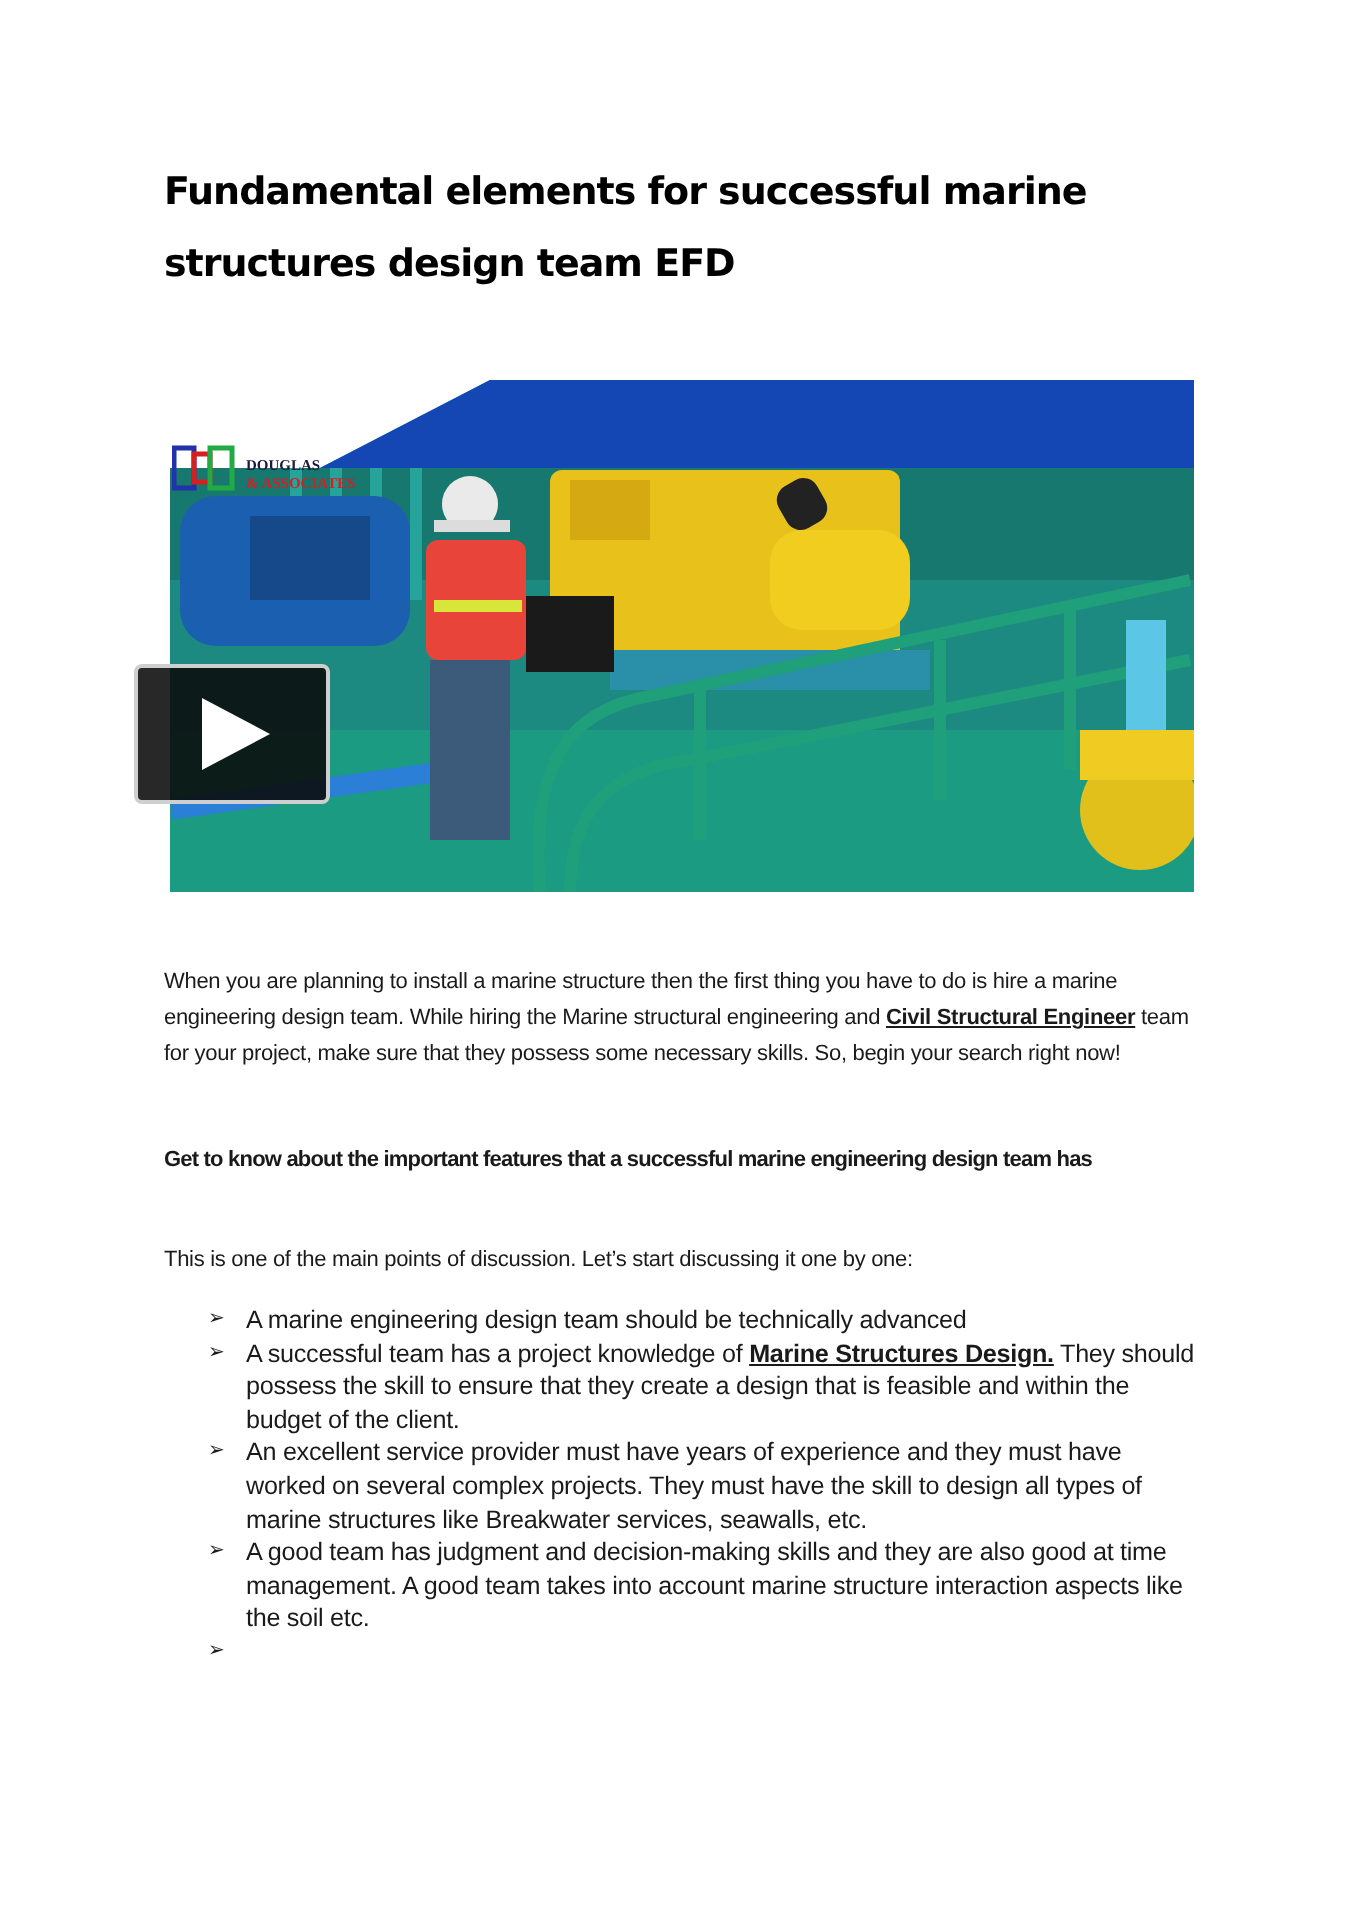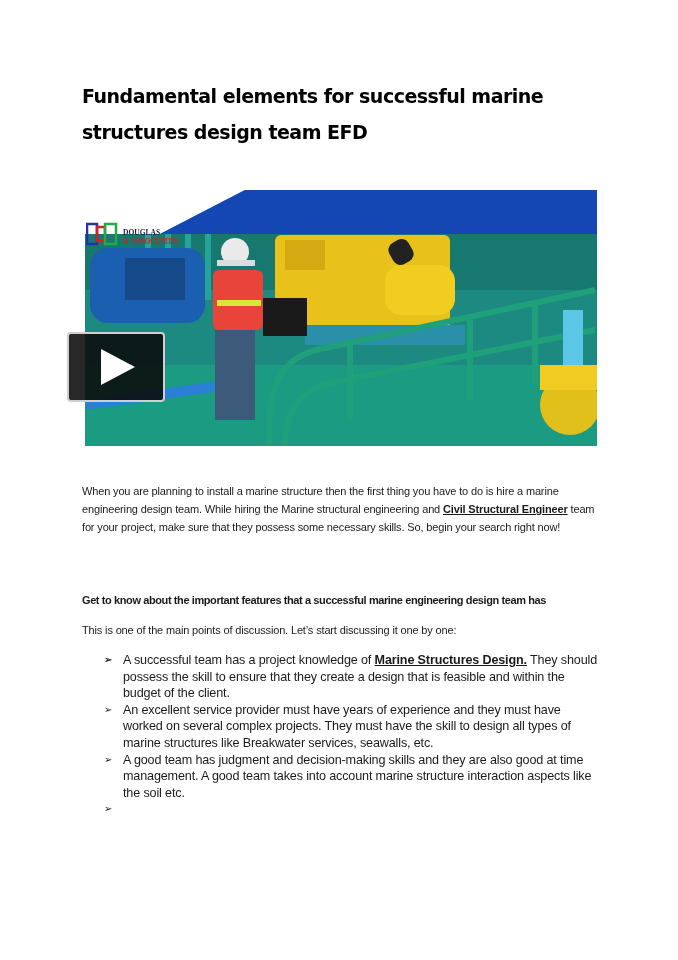--- a/index.html
+++ b/index.html
@@ -36,21 +36,21 @@
       position: absolute; left: 67px; top: 332px; width: 98px; height: 70px;
       background: rgba(10,10,10,0.88); border: 2px solid #cfcfcf; border-radius: 4px;
       box-sizing: border-box; cursor: pointer;
     }
     .play-btn svg { position: absolute; left: 30px; top: 14px; }
     .para {
       position: absolute; left: 82px; width: 520px; font-size: 11px; line-height: 18.2px;
       margin: 0; letter-spacing: -0.15px; color: #1a1a1a;
     }
     .para a, .bullets a { color: #1a1a1a; font-weight: bold; text-decoration: underline; }
-    .subhead { font-weight: bold; letter-spacing: -0.4px; margin-top: 20px; }
+    .subhead { font-weight: bold; letter-spacing: -0.4px; }
     .bullets {
       position: absolute; left: 104px; top: 652px; width: 496px; margin: 0; padding: 0;
       list-style: none; font-size: 12.6px; line-height: 16.6px; letter-spacing: -0.15px; color: #1a1a1a;
     }
     .bullets li { position: relative; padding-left: 19px; margin: 0; }
     .bullets li .arrow { position: absolute; left: 0; top: 0; font-size: 10px; }
   </style>
 </head>
 <body>
 
@@ -117,18 +117,18 @@
   </svg>
 </div>
 
 <p class="para" style="top:482px;"><span>When you are planning to install a marine structure then the first thing you have to do is hire a marine engineering design team. While hiring the Marine structural engineering and </span><a>Civil  Structural Engineer</a><span> team for your project, make sure that they possess  some necessary skills.  So, begin your search right now!</span></p>
 
 <p class="para subhead" style="top:571px;">Get to know about the important features that a successful marine engineering design team has</p>
 
 <p class="para" style="top:621px;">This is one of the main points of discussion.  Let’s start discussing it one by one:</p>
 
 <ul class="bullets">
-  <li><span class="arrow">➢</span></li>
+  <li><span class="arrow">➢</span><span>A marine engineering design team should  be technically advanced</span></li>
   <li><span class="arrow">➢</span><span>A successful  team has a project knowledge of  </span><a>Marine Structures Design.</a><span> They should possess  the skill to ensure that they create a design that is feasible and within the budget of the client.</span></li>
   <li><span class="arrow">➢</span><span>An excellent service provider must have years of  experience and they must have worked on several complex projects. They must have the skill  to design all types of marine structures like  Breakwater services, seawalls, etc.</span></li>
   <li><span class="arrow">➢</span><span>A good team has judgment and decision-making skills  and they are also  good at time management. A good team takes into account marine structure interaction aspects like the soil  etc.</span></li>
   <li><span class="arrow">➢</span></li>
 </ul>
 
 </body></html>

